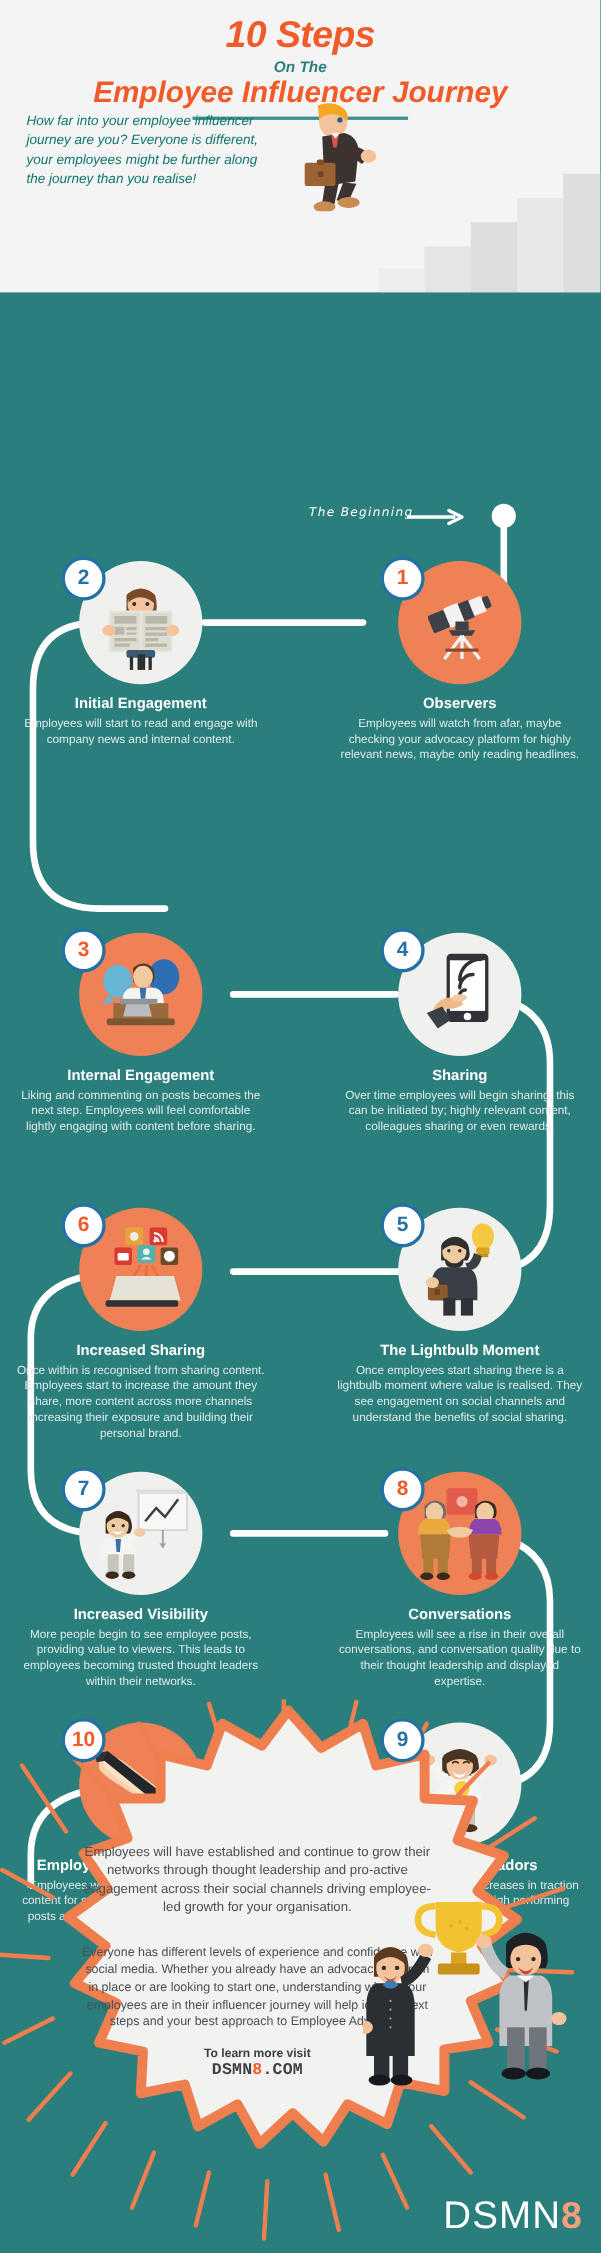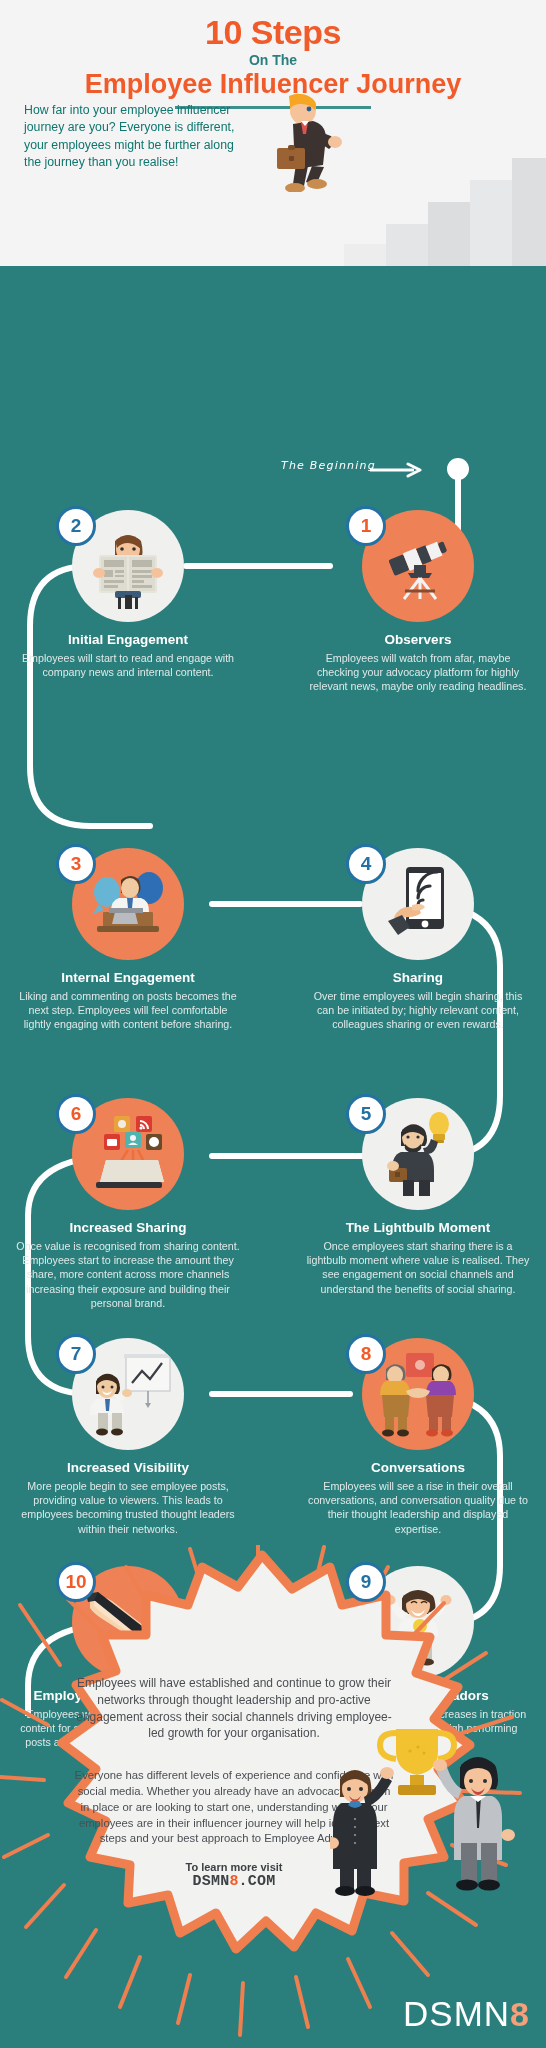--- a/index.html
+++ b/index.html
@@ -11,20 +11,21 @@
     overflow: hidden;
     position: relative;
   }
 
   
   .header {
     position: relative;
     height: 266px;
     background: #f4f4f4;
     overflow: hidden;
+    font-style: italic;
   }
   .title-wrap { padding-top: 14px; text-align: center; }
   .title-main {
     font-size: 34px;
     font-weight: bold;
     color: #f15a29;
     letter-spacing: -0.5px;
     line-height: 1.1;
   }
   .title-sub {
@@ -392,21 +393,21 @@
           <circle cx="70" cy="30" r="5" fill="#ffffff"></circle>
           <path d="M44 38 l-10 16 M49 38 l0 16 M54 38 l8 16" stroke="#ef6f3a" stroke-width="2.6" fill="none"></path>
           <path d="M22 48 h52 l6 22 h-64 z" fill="#f2efe6"></path>
           <path d="M22 48 h52 l6 22 h-64 z" fill="#e6e2d6"></path>
           <rect x="12" y="70" width="66" height="6" rx="2" fill="#2f3337"></rect>
         </svg>
       </div>
       <div class="badge num-orange">6</div>
     </div>
     <div class="step-title">Increased Sharing</div>
-    <div class="step-desc">Once value is recognised from sharing content. Employees start to increase the amount they share, more content across more channels increasing their exposure and building their personal brand.</div>
+    <div class="step-desc">Once within is recognised from sharing content. Employees start to increase the amount they share, more content across more channels increasing their exposure and building their personal brand.</div>
   </div>
 
   <div class="step right" style="top:832px; position:absolute;">
     <div class="circle-wrap">
       <div class="circle white">
         <svg width="78" height="88" viewBox="0 0 78 88">
           <ellipse cx="60" cy="14" rx="10" ry="12" fill="#f5c842"></ellipse>
           <rect x="54" y="24" width="12" height="6" rx="1" fill="#d9a420"></rect>
           <rect x="55" y="30" width="10" height="3" rx="1" fill="#c0901a"></rect>
           <path d="M22 22 q12-12 24-1 q4 10 0 15 l-24 0 z" fill="#2f2f2f"></path>

